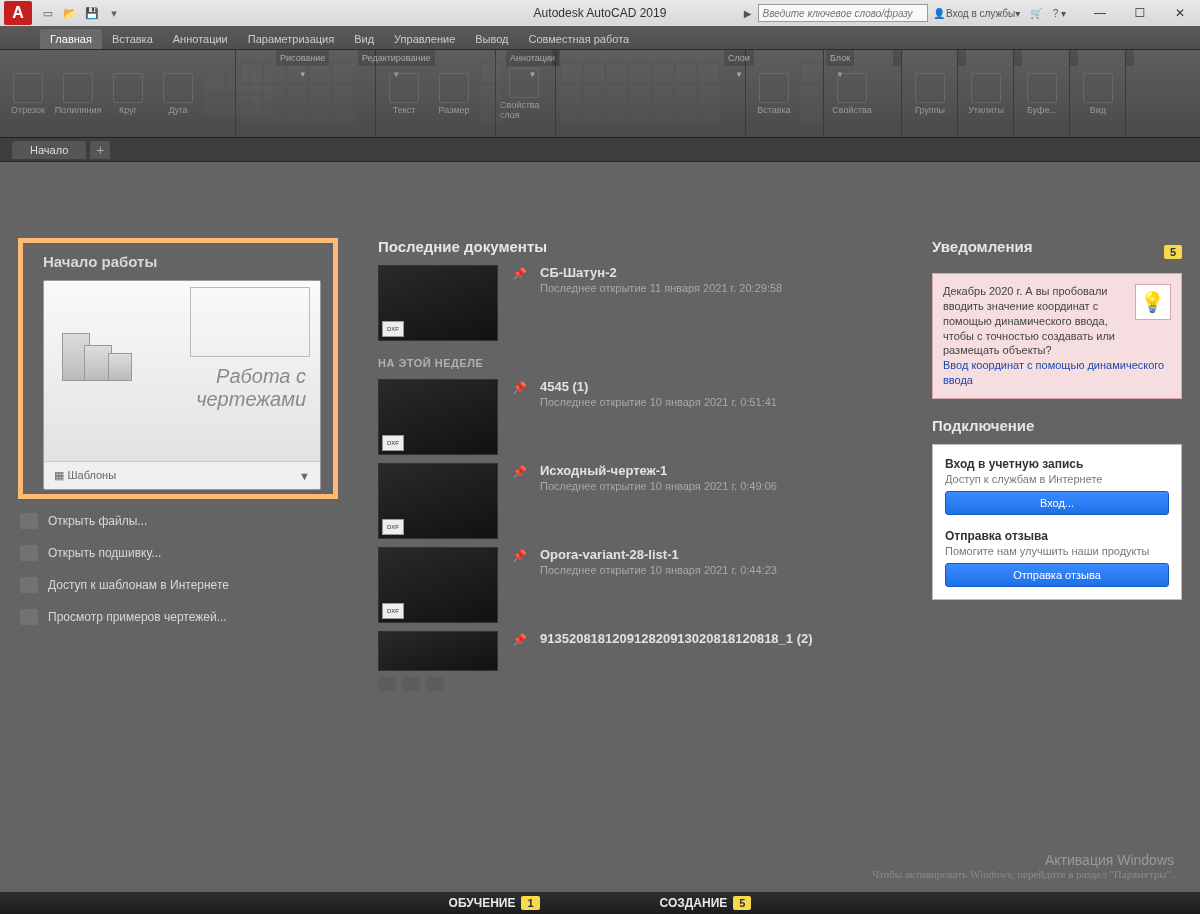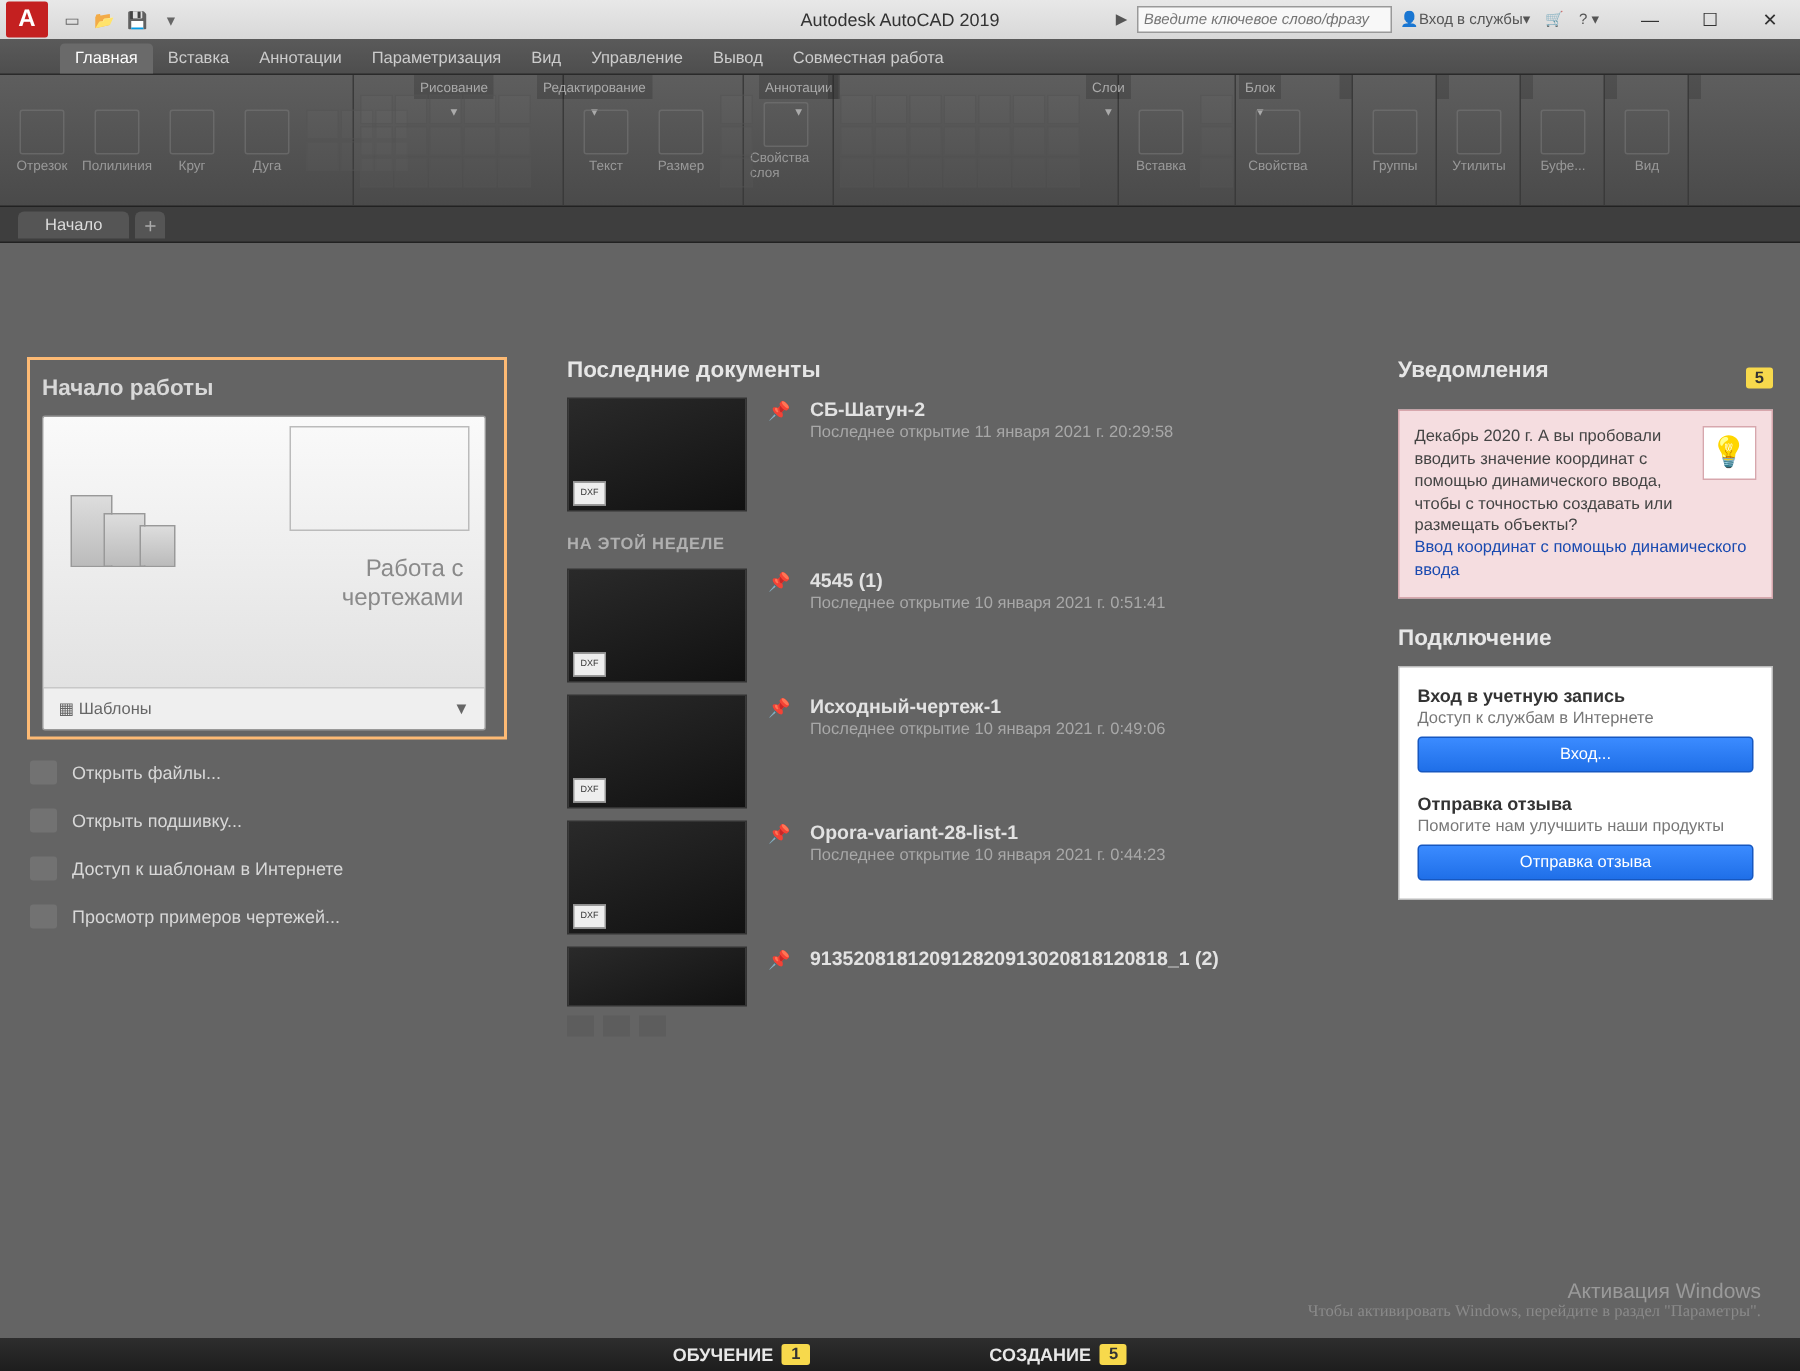--- a/index.html
+++ b/index.html
@@ -38,23 +38,23 @@
 .col-mid { flex: 1; min-width: 0; }
 .col-right { width: 250px; }
 
 .section-title { color: #e6e6e6; font-size: 15px; font-weight: 600; margin-bottom: 10px; }
 
 .start-card { background: #efefef; border-radius: 2px; border: 1px solid #999; overflow: hidden; }
 .start-img { height: 180px; background: linear-gradient(#fafafa,#e2e2e2); position: relative; }
 .start-img .sketch { position: absolute; top: 6px; right: 10px; width: 120px; height: 70px; border: 1px solid #bbb; }
 .start-img .buildings { position: absolute; bottom: 80px; left: 18px; width: 100px; height: 60px; }
 .bld { position: absolute; background: linear-gradient(#ddd,#bbb); border: 1px solid #999; }
-.start-text { position: absolute; right: 14px; bottom: 50px; text-align: right; color: #8a8a8a; font-size: 16px; line-height: 1.15; }
+.start-text { position: absolute; right: 14px; bottom: 50px; text-align: right; color: #8a8a8a; font-size: 20px; font-style: italic; line-height: 1.15; }
 .templates-row { height: 28px; border-top: 1px solid #c8c8c8; display: flex; align-items: center; padding: 0 10px; font-size: 11px; color: #666; justify-content: space-between; }
-.highlight-box { border: 2px solid #fdba74; padding: 10px 12px 4px 8px; margin-left: -0px; }
+.highlight-box { border: 5px solid #fdba74; padding: 10px 12px 4px 20px; margin-left: -0px; }
 
 .link-row { display: flex; align-items: center; gap: 10px; color: #d8d8d8; font-size: 12px; padding: 8px 2px; cursor: pointer; }
 .link-row .ic { width: 18px; height: 16px; background: #888; opacity: .4; border-radius: 2px; }
 
 .recent-list { display: flex; flex-direction: column; gap: 8px; }
 .recent-sep { color: #b0b0b0; font-size: 11px; font-weight: 600; margin: 8px 0 2px 0; letter-spacing: .5px; }
 .recent-item { display: flex; gap: 14px; }
 .thumb { width: 120px; height: 76px; background: linear-gradient(160deg,#2a2a2a,#111); position: relative; border: 1px solid #333; flex-shrink: 0; }
 .thumb .dxf-badge { position: absolute; left: 3px; bottom: 3px; width: 22px; height: 16px; background: #eee; border: 1px solid #999; font-size: 6px; color: #333; display: flex; align-items: center; justify-content: center; }
 .pin { width: 14px; color: #999; font-size: 12px; text-align: center; padding-top: 2px; }

